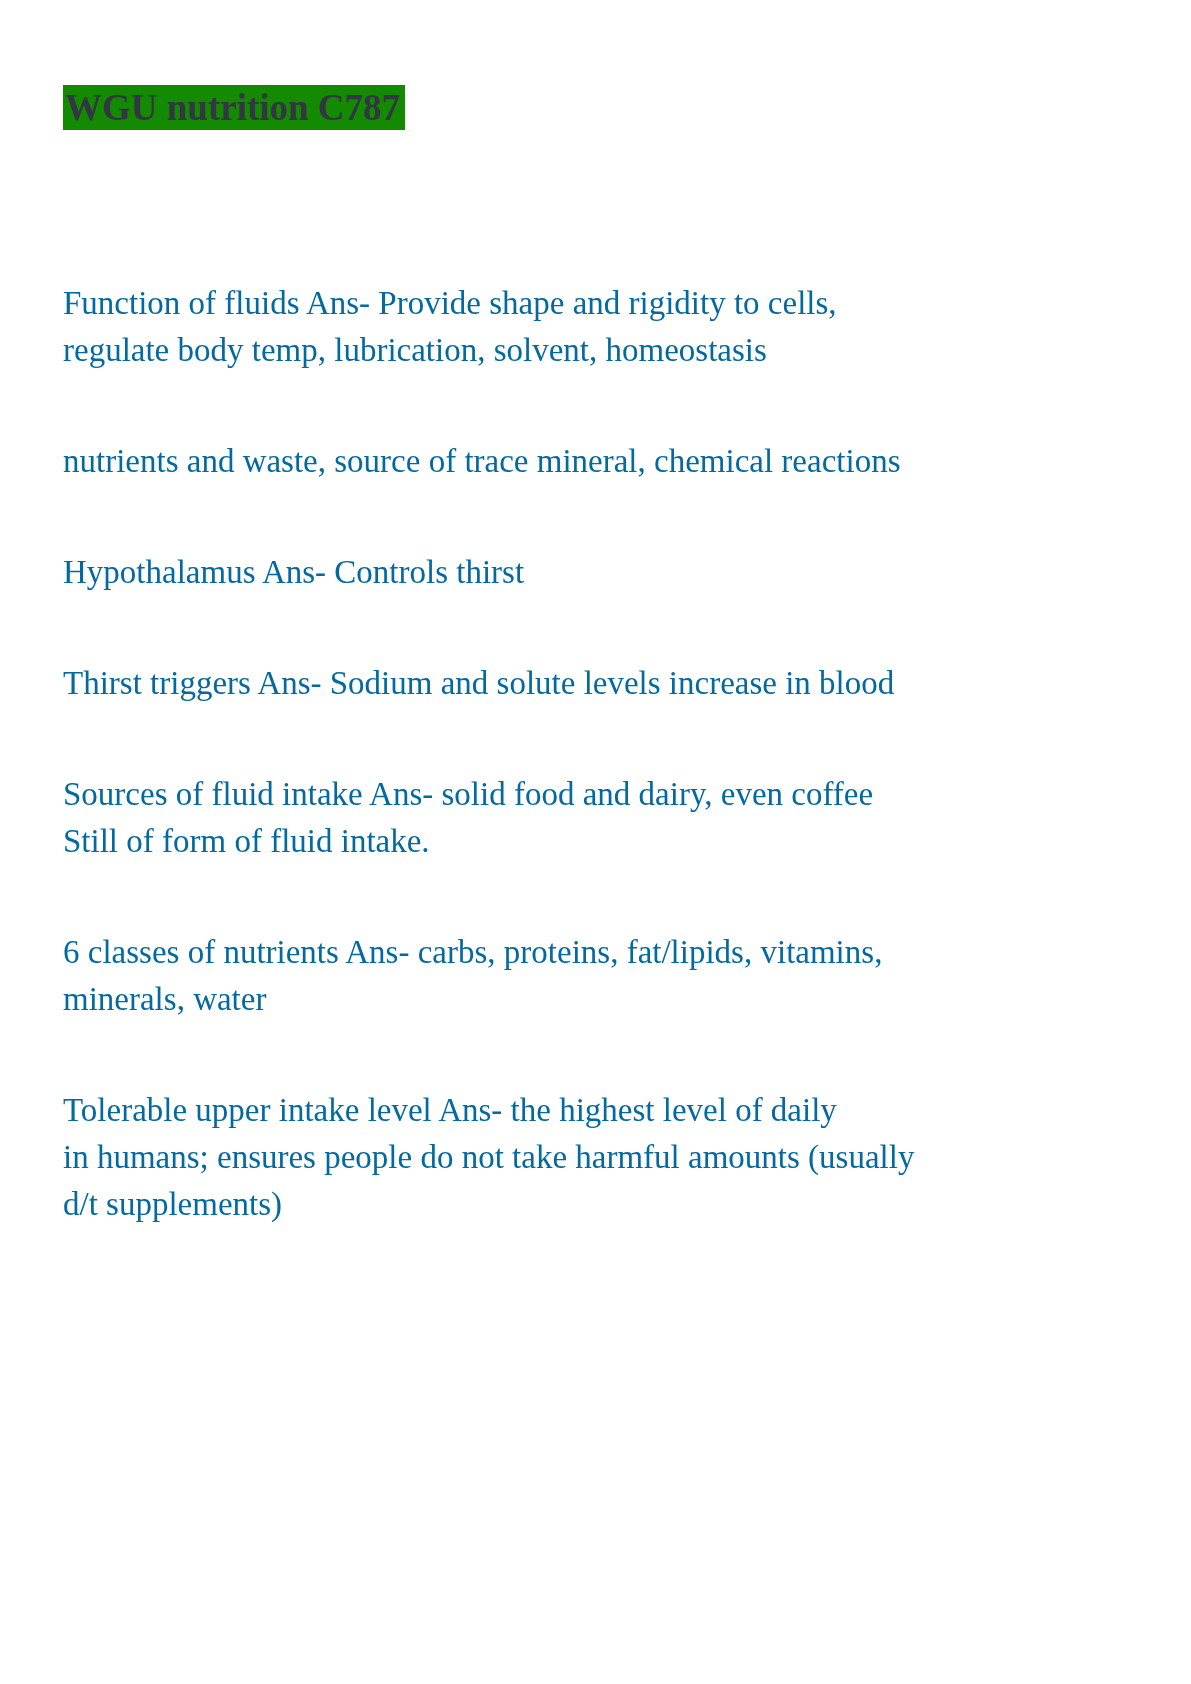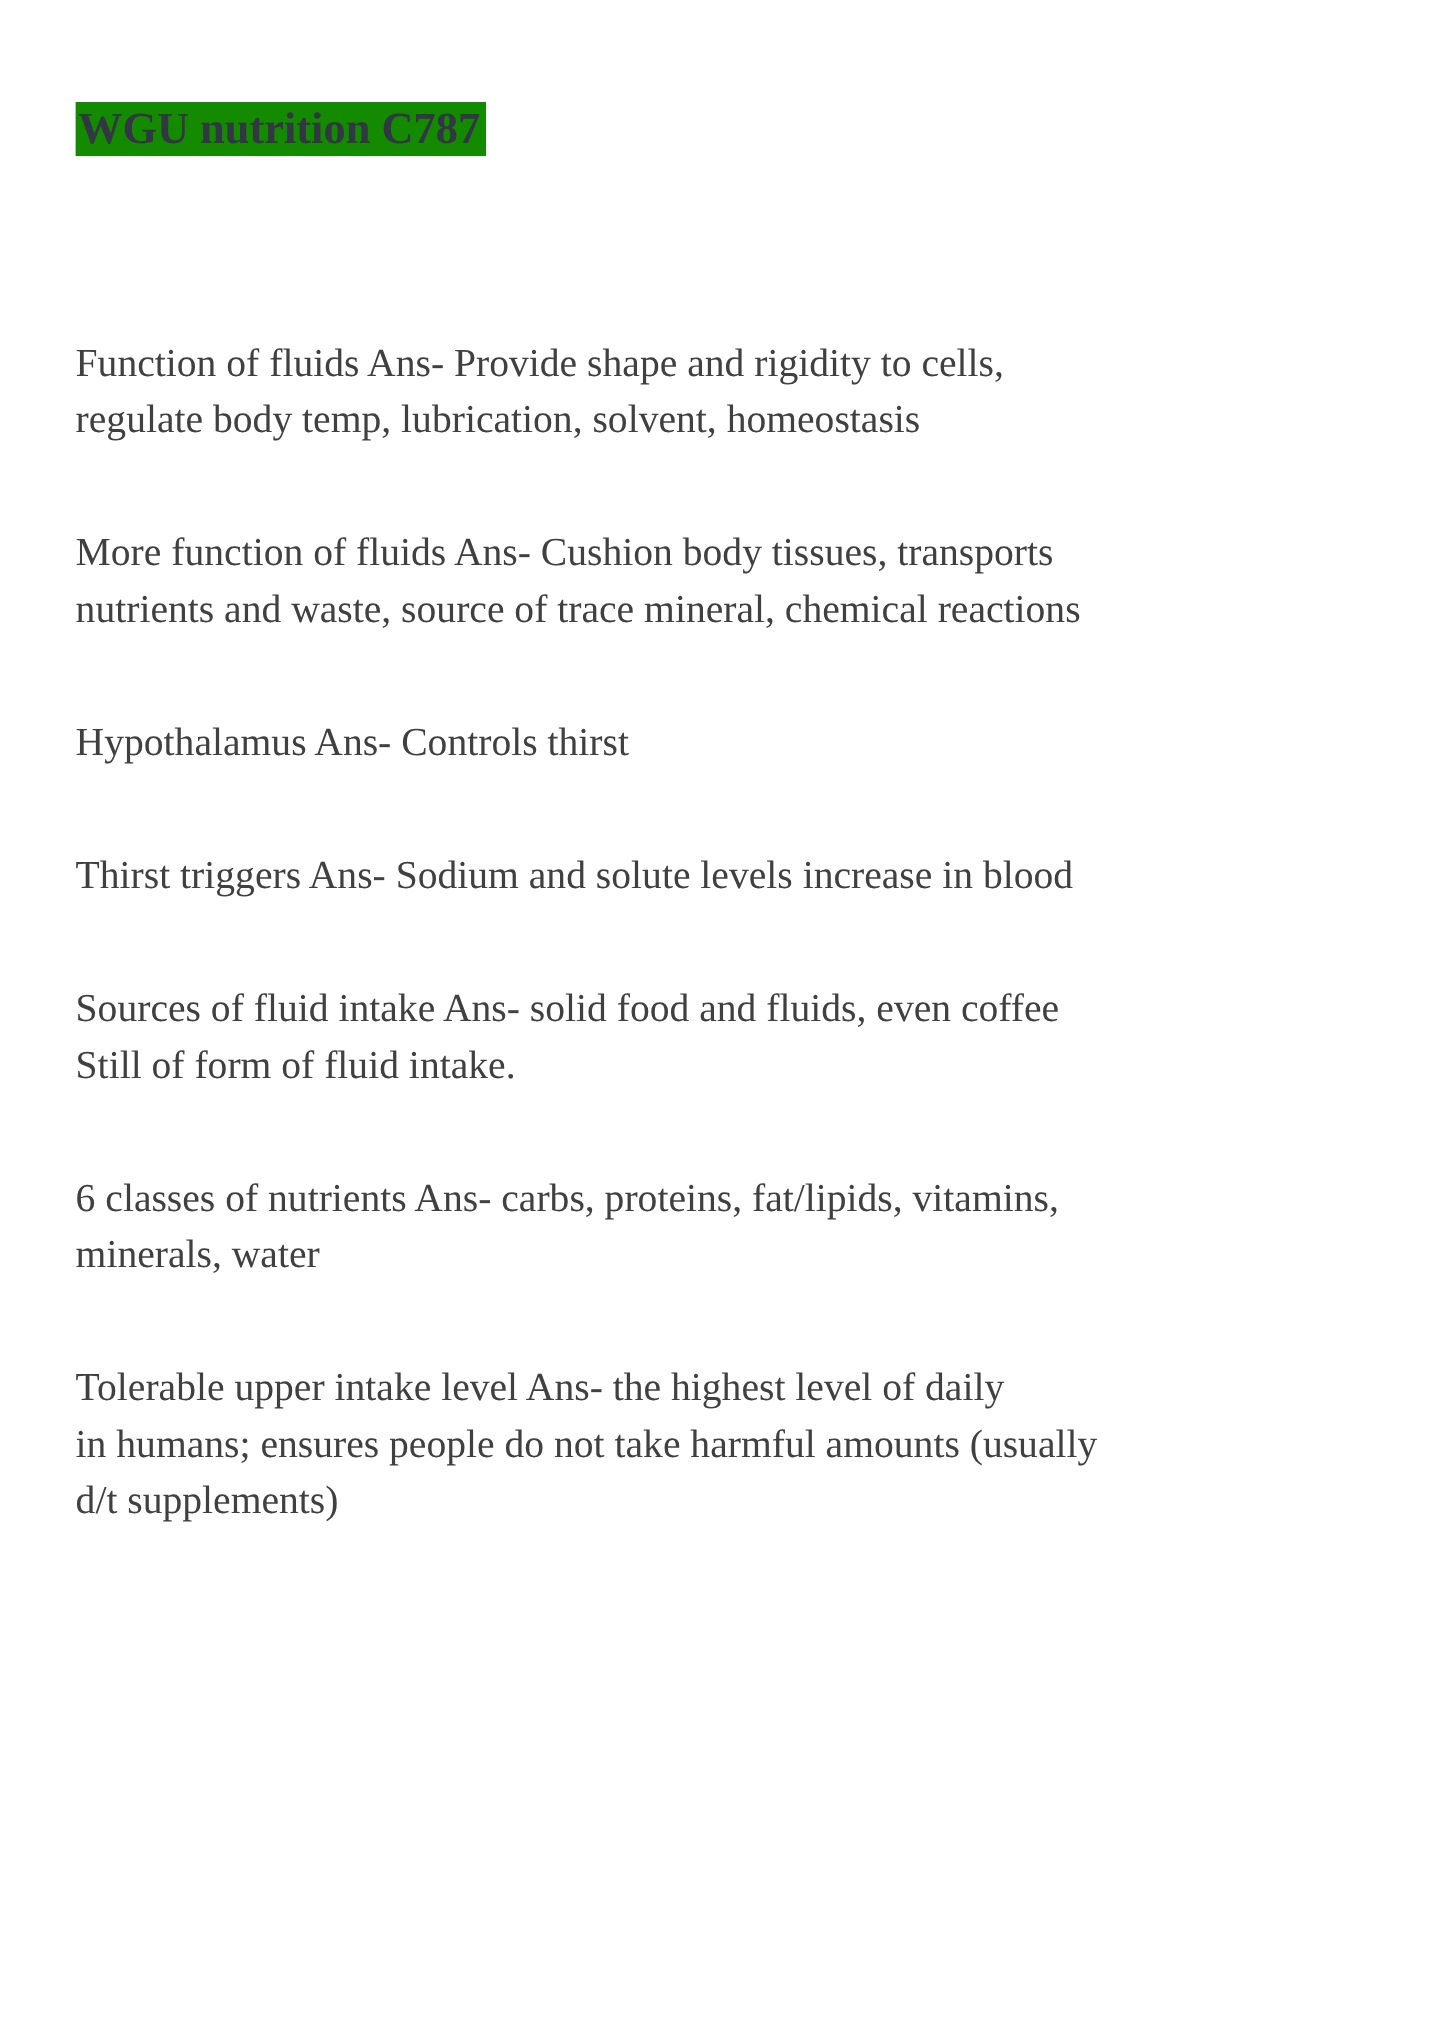--- a/index.html
+++ b/index.html
@@ -24,21 +24,21 @@
     font-size: 37px;
     font-weight: bold;
     line-height: 45px;
     padding: 0 5px 0 2px;
     color: #333645;
     background: #138a00;
     margin: 0 0 150px 0;
   }
   .qa-paragraph {
     margin: 0 0 64px 0;
-    color: #404040;
+    color: #0369a1;
     font-size: 33px;
     line-height: 47px;
   }
   .qa-paragraph:last-child {
     margin-bottom: 0;
   }
   .text-line {
     white-space: nowrap;
   }
 </style>
@@ -50,34 +50,33 @@
   <div class="doc-title">WGU nutrition C787</div>
 
   <div>
 
     <div class="qa-paragraph">
       <div class="text-line">Function of fluids Ans- Provide shape and rigidity to cells,</div>
       <div class="text-line">regulate body temp, lubrication, solvent, homeostasis</div>
     </div>
 
     <div class="qa-paragraph">
-      <div class="text-line">More function of fluids Ans- Cushion body tissues, transports</div>
       <div class="text-line">nutrients and waste, source of trace mineral, chemical reactions</div>
     </div>
 
     <div class="qa-paragraph">
       <div class="text-line">Hypothalamus Ans- Controls thirst</div>
     </div>
 
     <div class="qa-paragraph">
       <div class="text-line">Thirst triggers Ans- Sodium and solute levels increase in blood</div>
     </div>
 
     <div class="qa-paragraph">
-      <div class="text-line">Sources of fluid intake Ans- solid food and fluids, even coffee</div>
+      <div class="text-line">Sources of fluid intake Ans- solid food and dairy, even coffee</div>
       <div class="text-line">Still of form of fluid intake.</div>
     </div>
 
     <div class="qa-paragraph">
       <div class="text-line">6 classes of nutrients Ans- carbs, proteins, fat/lipids, vitamins,</div>
       <div class="text-line">minerals, water</div>
     </div>
 
     <div class="qa-paragraph">
       <div class="text-line">Tolerable upper intake level Ans- the highest level of daily</div>

